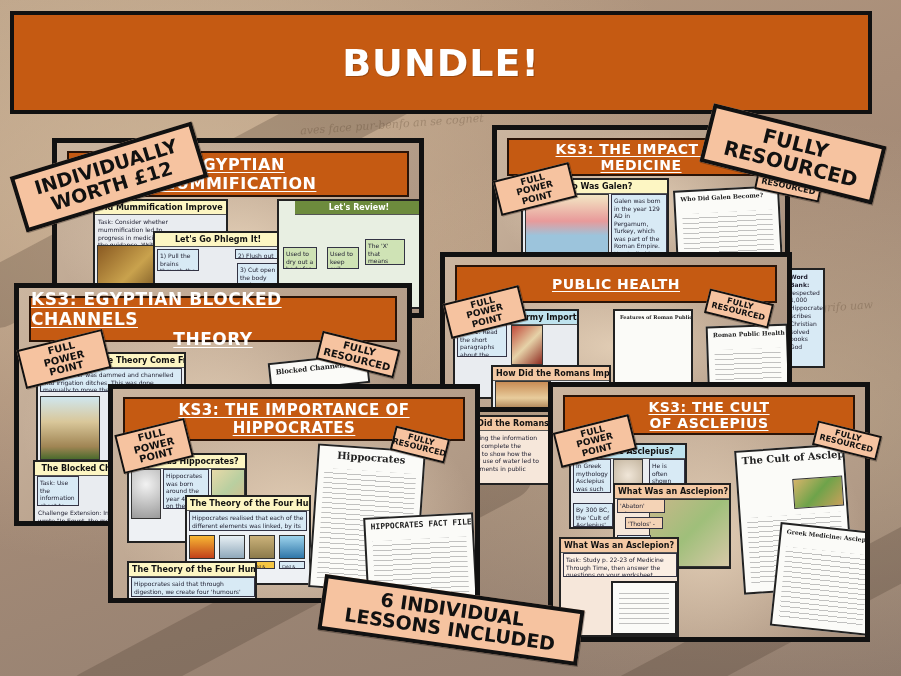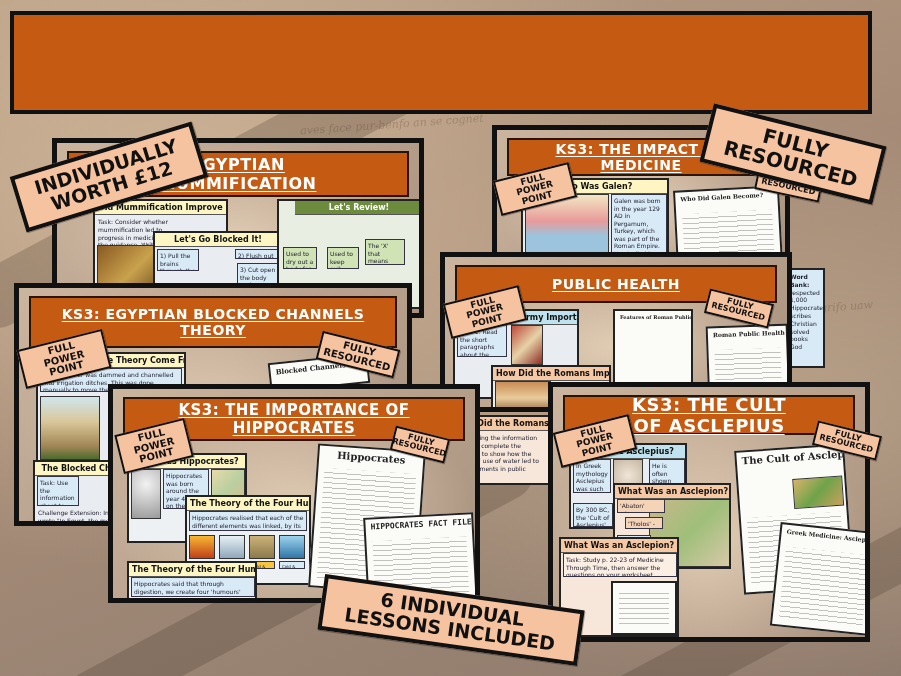--- a/index.html
+++ b/index.html
@@ -68,34 +68,35 @@
 </head>
 <body>
 
 <div class="bg-streak" style="left:-60px; top:160px; width:520px; height:60px;"></div>
 <div class="bg-streak" style="left:40px; top:560px; width:520px; height:50px;"></div>
 <div class="bg-streak" style="left:560px; top:600px; width:420px; height:50px;"></div>
 <div class="bg-script" style="left:300px; top:118px;">aves face pur-benfo an se cognet</div>
 <div class="bg-script" style="left:820px; top:300px;">grifo uaw</div>
 
 <div class="title-banner">
+  <div class="title-line">BUNDLE!</div>
 </div>
 
 <div class="slide" style="left:52px; top:138px; width:372px; height:180px;">
   <div class="slide-head" style="height:46px; font-size:16px;">
     <span>EGYPTIAN</span>
     <span>MUMMIFICATION</span>
   </div>
   <div class="panel" style="left:36px; top:56px; width:135px; height:90px;">
     <div class="panel-title">Did Mummification Improve Medicine?</div>
     <div class="panel-body" style="width:90px;">Task: Consider whether mummification led to progress in medicine. Use the guidance. Write a few sentences.</div>
     <div class="img-block" style="left:2px; top:44px; width:80px; height:44px; background:linear-gradient(135deg,#8a5a22,#c9a24d,#5a3a15);"></div>
   </div>
   <div class="panel" style="left:96px; top:88px; width:130px; height:80px;">
-    <div class="panel-title">Let's Go Blocked It!</div>
+    <div class="panel-title">Let's Go Phlegm It!</div>
     <div class="textbox" style="left:2px; top:16px; width:42px; height:22px;">1) Pull the brains through the nostrils with a hook.</div>
     <div class="textbox" style="left:80px; top:16px; width:46px; height:10px;">2) Flush out the skull.</div>
     <div class="textbox" style="left:82px; top:30px; width:44px; height:30px;">3) Cut open the body and remove all organs.</div>
   </div>
   <div class="panel" style="left:220px; top:56px; width:148px; height:110px; background:#e8efe2;padding-left:16px;">
     <div class="panel-title green">Let's Review!</div>
     <div class="textbox" style="left:4px; top:46px; width:34px; height:22px; background:#cfe3b5;">Used to dry out a body for mummification</div>
     <div class="textbox" style="left:48px; top:46px; width:32px; height:22px; background:#cfe3b5;">Used to keep evil spirits away</div>
     <div class="textbox" style="left:86px; top:38px; width:40px; height:26px; background:#cfe3b5;">The 'X' that means meeting illness with help from the Gods</div>
     <div class="textbox" style="left:10px; top:90px; width:30px; height:16px; background:#cfe3b5;">Famous Egyptian</div>
@@ -127,21 +128,21 @@
     <div>Hippocrates</div>
     <div>scribes</div>
     <div>Christian</div>
     <div>solved</div>
     <div>books</div>
     <div>God</div>
   </div>
 </div>
 
 <div class="slide" style="left:14px; top:283px; width:398px; height:243px;">
-  <div class="slide-head" style="height:52px; font-size:14px;">
+  <div class="slide-head" style="height:46px; font-size:17px;">
     <span>KS3: EGYPTIAN BLOCKED CHANNELS</span>
     <span>THEORY</span>
   </div>
   <div class="panel" style="left:17px; top:64px; width:150px; height:112px;">
     <div class="panel-title">Where Does the Theory Come From?</div>
     <div class="textbox" style="left:2px; top:14px; width:142px; height:24px;">The Nile river was dammed and channelled into irrigation ditches. This was done manually to move the water. This brought water to dry land and kept the crops growing.</div>
     <div class="img-block" style="left:2px; top:42px; width:60px; height:64px; background:linear-gradient(180deg,#cfe6ee 0%,#d9c79a 40%,#a08554 80%,#4b6b2d 100%);"></div>
   </div>
   <div class="panel" style="left:14px; top:172px; width:150px; height:64px;">
     <div class="panel-title">The Blocked Channels Theory</div>
@@ -216,21 +217,21 @@
     <div class="ws-title" style="text-align:center;">Hippocrates</div>
     <div class="ws-lines"></div>
   </div>
   <div class="worksheet" style="left:254px; top:126px; width:110px; height:150px; transform:rotate(-3deg);">
     <div class="ws-title" style="font-size:8px; font-family:'DejaVu Sans Mono', monospace;">HIPPOCRATES FACT FILE</div>
     <div class="ws-lines"></div>
   </div>
 </div>
 
 <div class="slide" style="left:548px; top:382px; width:322px; height:260px;">
-  <div class="slide-head" style="height:40px; font-size:18px;">
+  <div class="slide-head" style="height:40px; font-size:14px;">
     <span>KS3: THE CULT</span>
     <span>OF ASCLEPIUS</span>
   </div>
   <div class="panel" style="left:16px; top:56px; width:118px; height:86px;">
     <div class="panel-title blue">Who Was Asclepius?</div>
     <div class="textbox" style="left:2px; top:14px; width:38px; height:34px;">In Greek mythology Asclepius was such a famous doctor that when he died, he became a god!</div>
     <div class="img-block" style="left:42px; top:14px; width:30px; height:40px; background:radial-gradient(circle at 50% 40%,#f0e6d8,#b8a890);"></div>
     <div class="textbox" style="left:78px; top:14px; width:36px; height:34px;">He is often shown carrying a stick with a snake curled around it, still used today!</div>
     <div class="textbox" style="left:2px; top:58px; width:40px; height:24px;">By 300 BC, the 'Cult of Asclepius' had spread across Greece and he had a temple in all major towns.</div>
   </div>

